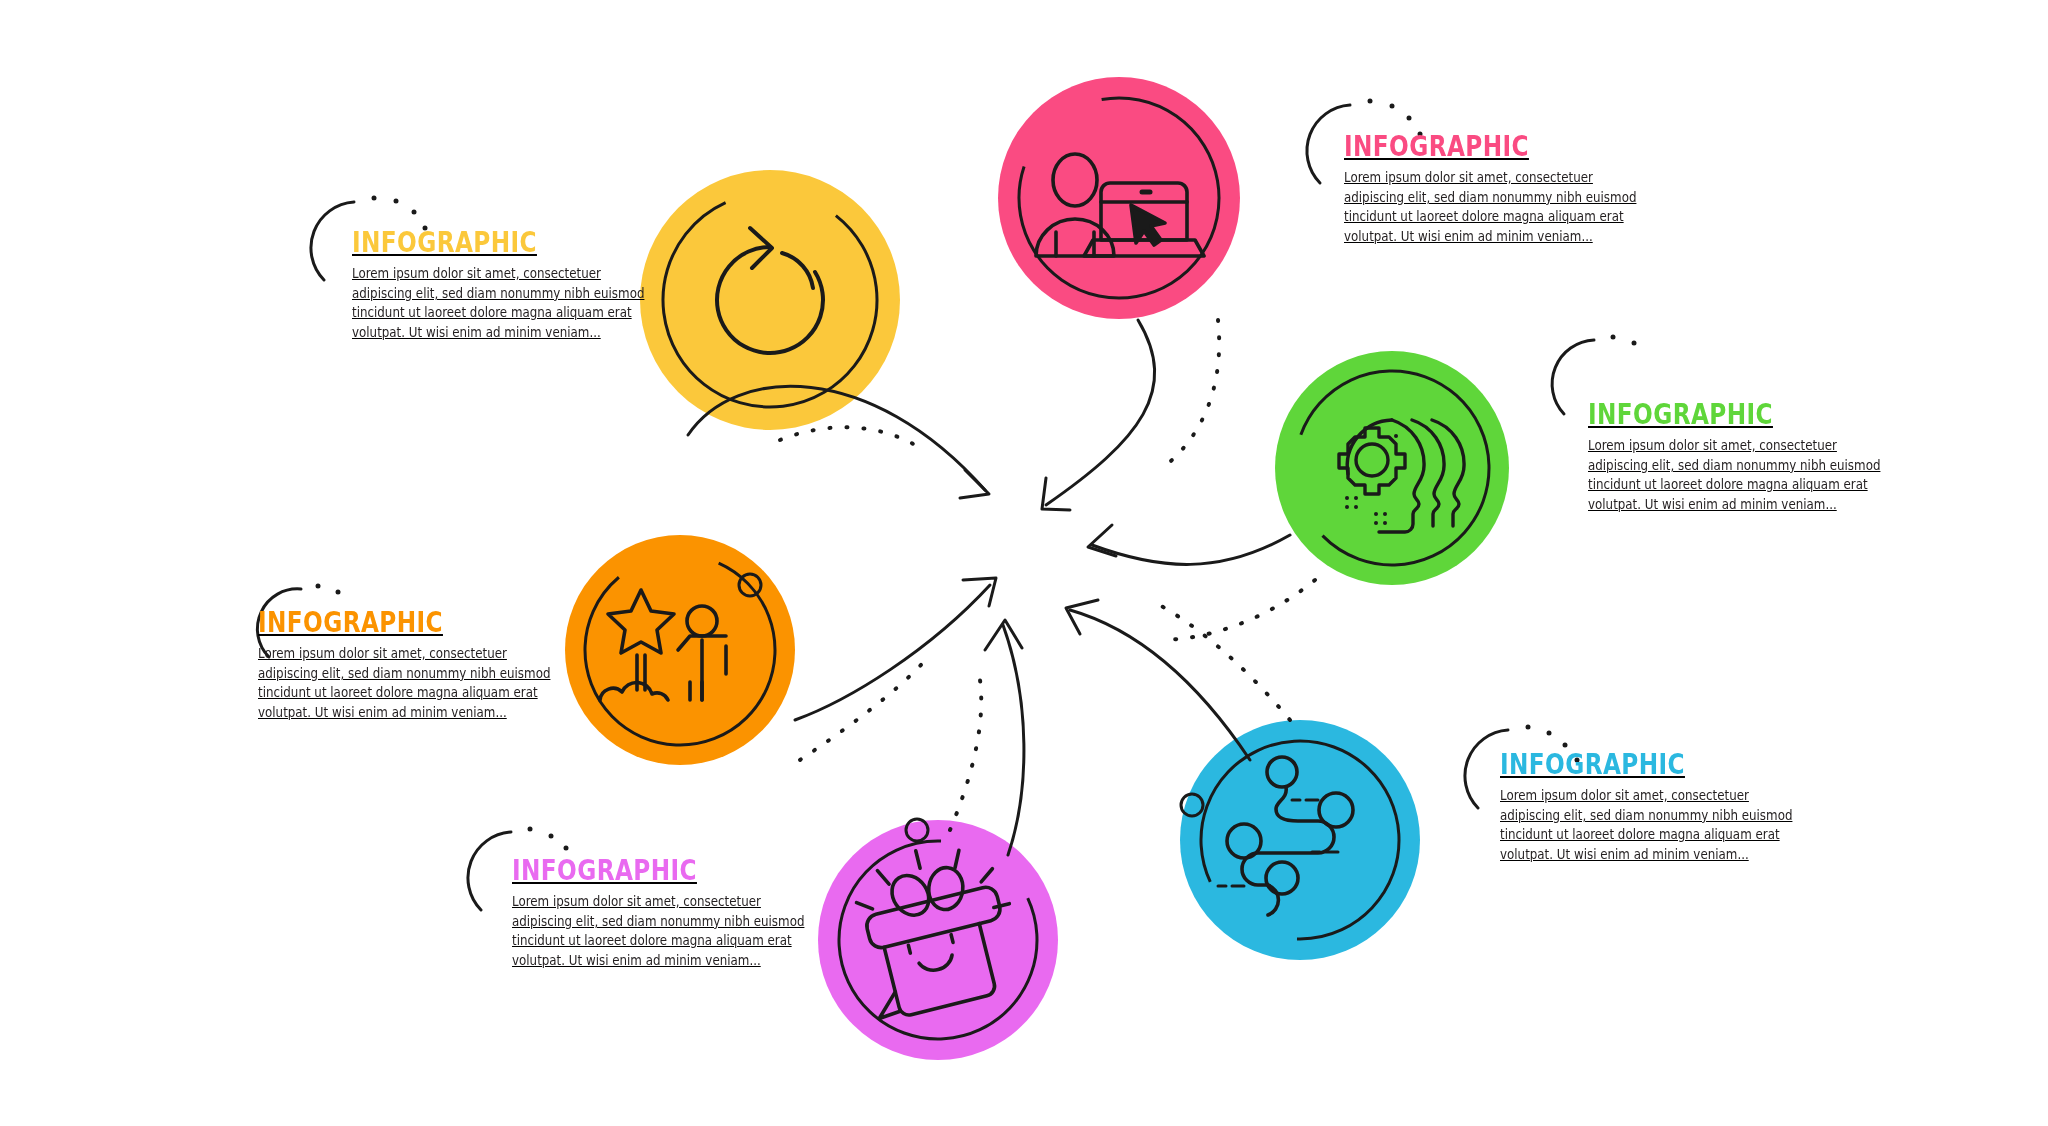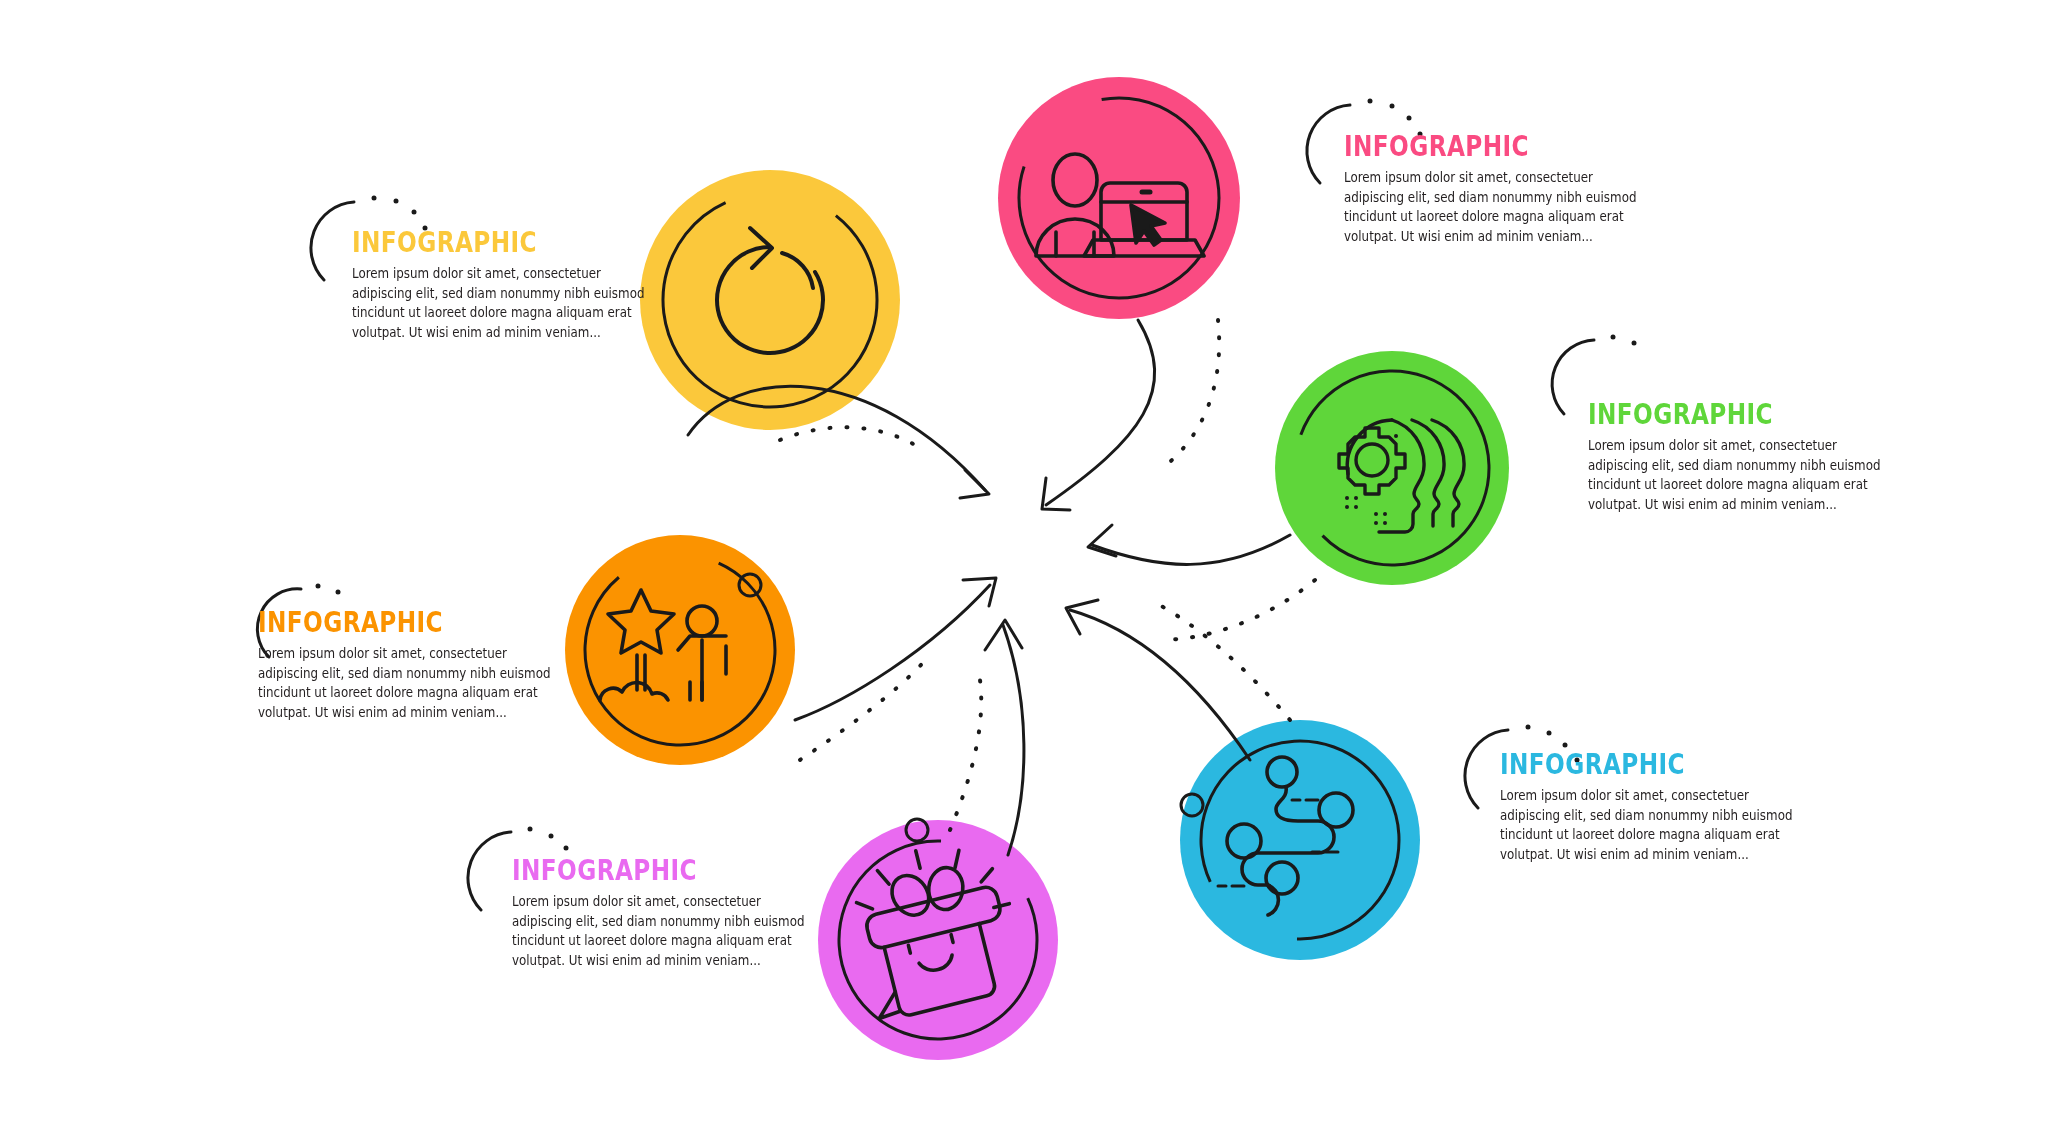--- a/index.html
+++ b/index.html
@@ -24,20 +24,21 @@
   #art {
     position: absolute;
     left: 0;
     top: 0;
     width: 2048px;
     height: 1126px;
   }
   .txtblock {
     position: absolute;
     width: 300px;
+    text-decoration: underline;
   }
   .txtblock .heading {
     font-family: "DejaVu Sans", sans-serif;
     font-weight: bold;
     font-size: 29px;
     letter-spacing: 0.5px;
     line-height: 1.0;
     margin: 0 0 7px 0;
     transform: scaleX(0.80);
     transform-origin: left center;

